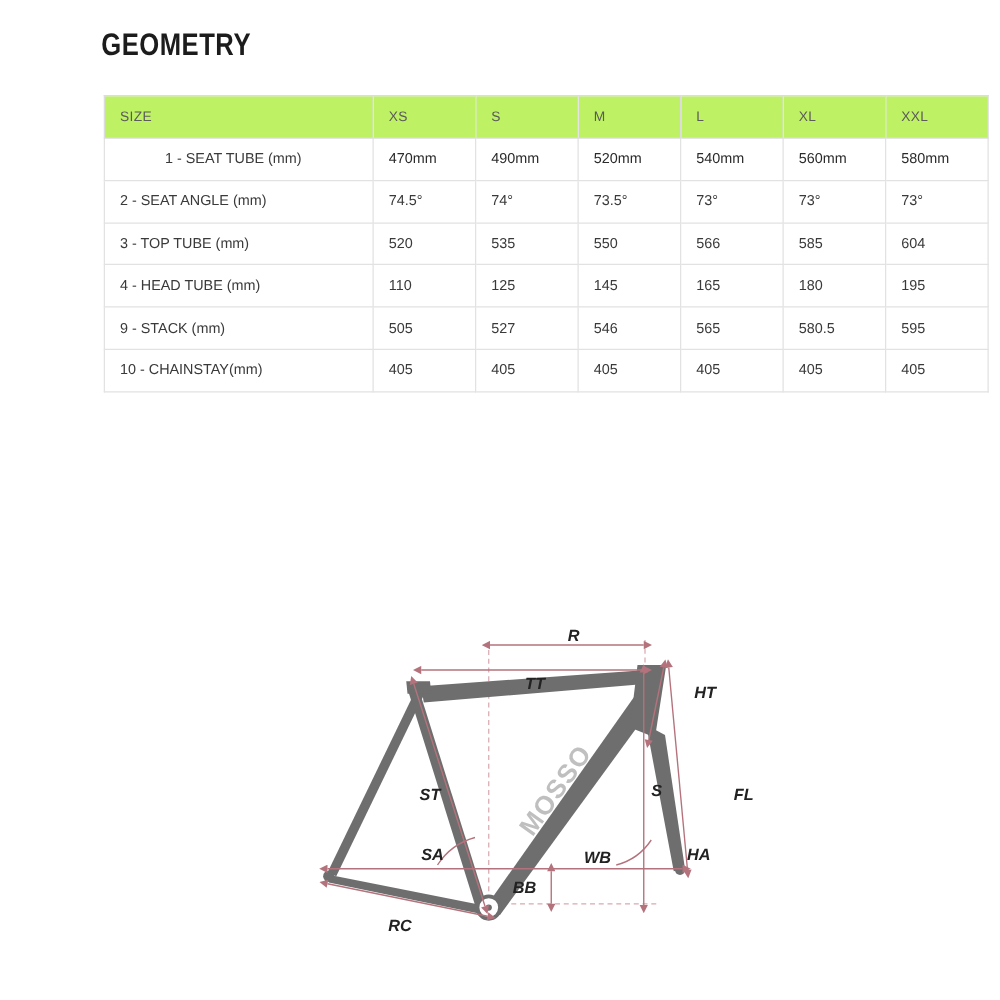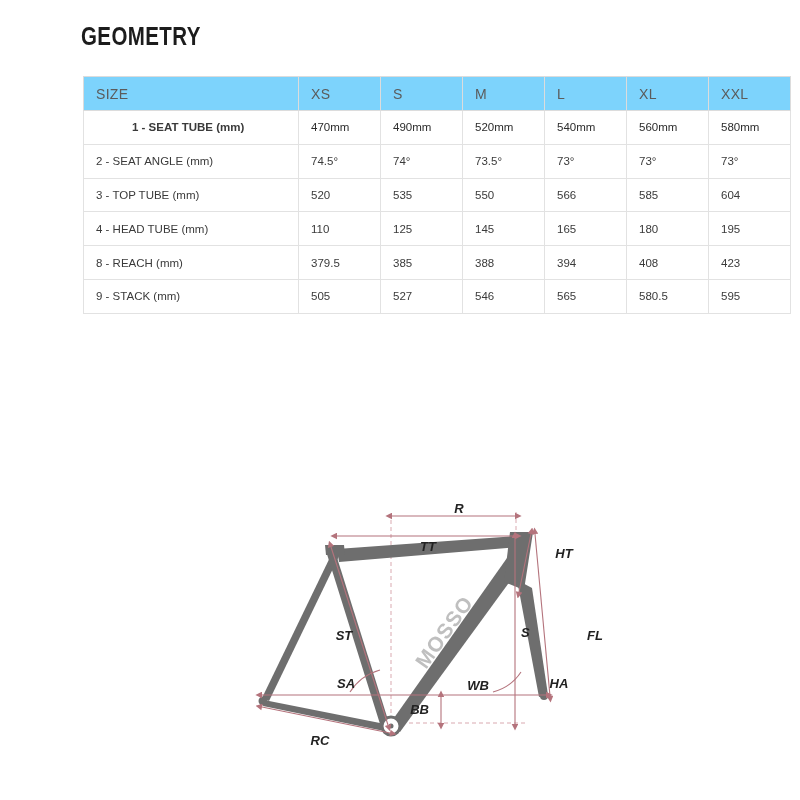--- a/index.html
+++ b/index.html
@@ -55,36 +55,36 @@
     padding: 0 12px;
     height: 32.8px;
     text-align: left;
     vertical-align: middle;
     font-weight: normal;
     color: #3a3a3a;
     white-space: nowrap;
     overflow: hidden;
   }
   table.geometry thead th {
-    background: #7dd3fc;
+    background: #bef264;
     color: #5b5b5b;
-    font-size: 14px;
+    font-size: 11px;
     height: 33px;
     border-color: #dcdcdc;
     letter-spacing: 0.3px;
   }
   table.geometry tbody tr.first-row td {
     font-weight: normal;
     color: #2b2b2b;
   }
   table.geometry td.label-cell {
     color: #3a3a3a;
   }
   table.geometry tbody tr.first-row td.label-cell {
-    font-weight: bold;
+    font-weight: normal;
     color: #3a3a3a;
     padding-left: 48px;
   }
   col.c-label { width: 215px; }
   col.c-size  { width: 82px; }
 
   
   #frame-diagram {
     position: absolute;
     left: 195px;
@@ -171,36 +171,36 @@
         <tr>
           <td class="label-cell">4 - HEAD TUBE (mm)</td>
           <td>110</td>
           <td>125</td>
           <td>145</td>
           <td>165</td>
           <td>180</td>
           <td>195</td>
         </tr>
         <tr>
-          <td class="label-cell">8 - REACH (mm)</td>
-          <td>379.5</td>
-          <td>385</td>
-          <td>388</td>
-          <td>394</td>
-          <td>408</td>
-          <td>423</td>
-        </tr>
-        <tr>
           <td class="label-cell">9 - STACK (mm)</td>
           <td>505</td>
           <td>527</td>
           <td>546</td>
           <td>565</td>
           <td>580.5</td>
           <td>595</td>
+        </tr>
+        <tr>
+          <td class="label-cell">10 - CHAINSTAY(mm)</td>
+          <td>405</td>
+          <td>405</td>
+          <td>405</td>
+          <td>405</td>
+          <td>405</td>
+          <td>405</td>
         </tr>
       </tbody>
     </table>
   </div>
 
   <div id="frame-diagram">
     <svg width="400" height="270" viewBox="0 0 400 270" xmlns="http://www.w3.org/2000/svg">
       <defs>
         <marker id="arrL" markerWidth="7" markerHeight="7" refX="6" refY="3" orient="auto">
           <path d="M6,0 L0,3 L6,6 z" fill="#b4737c"></path>

